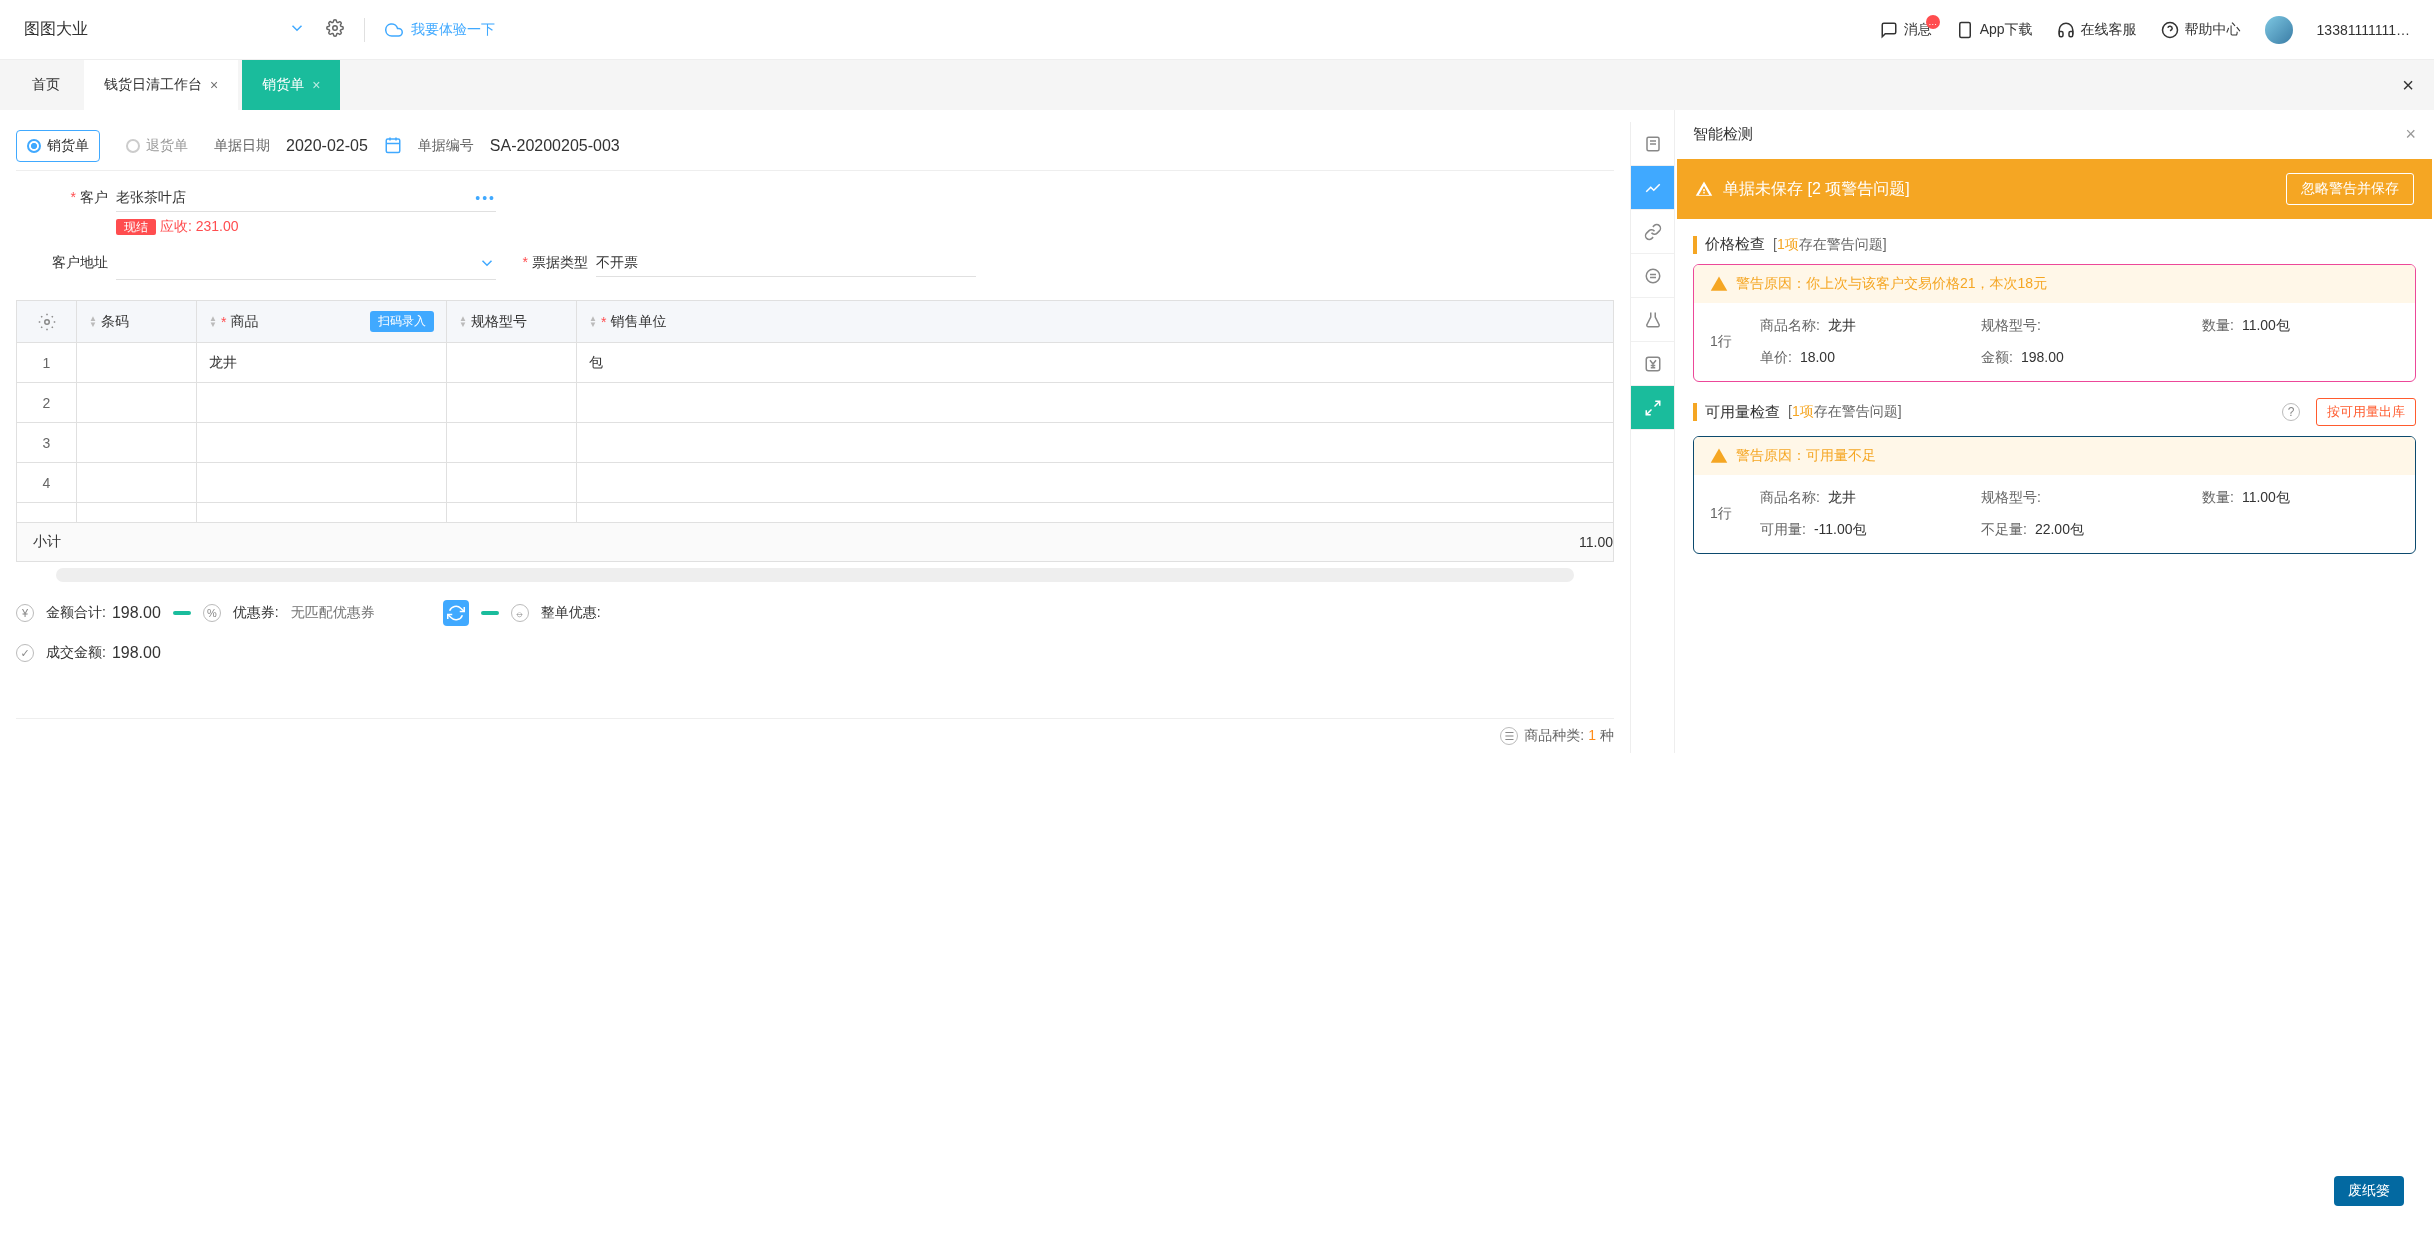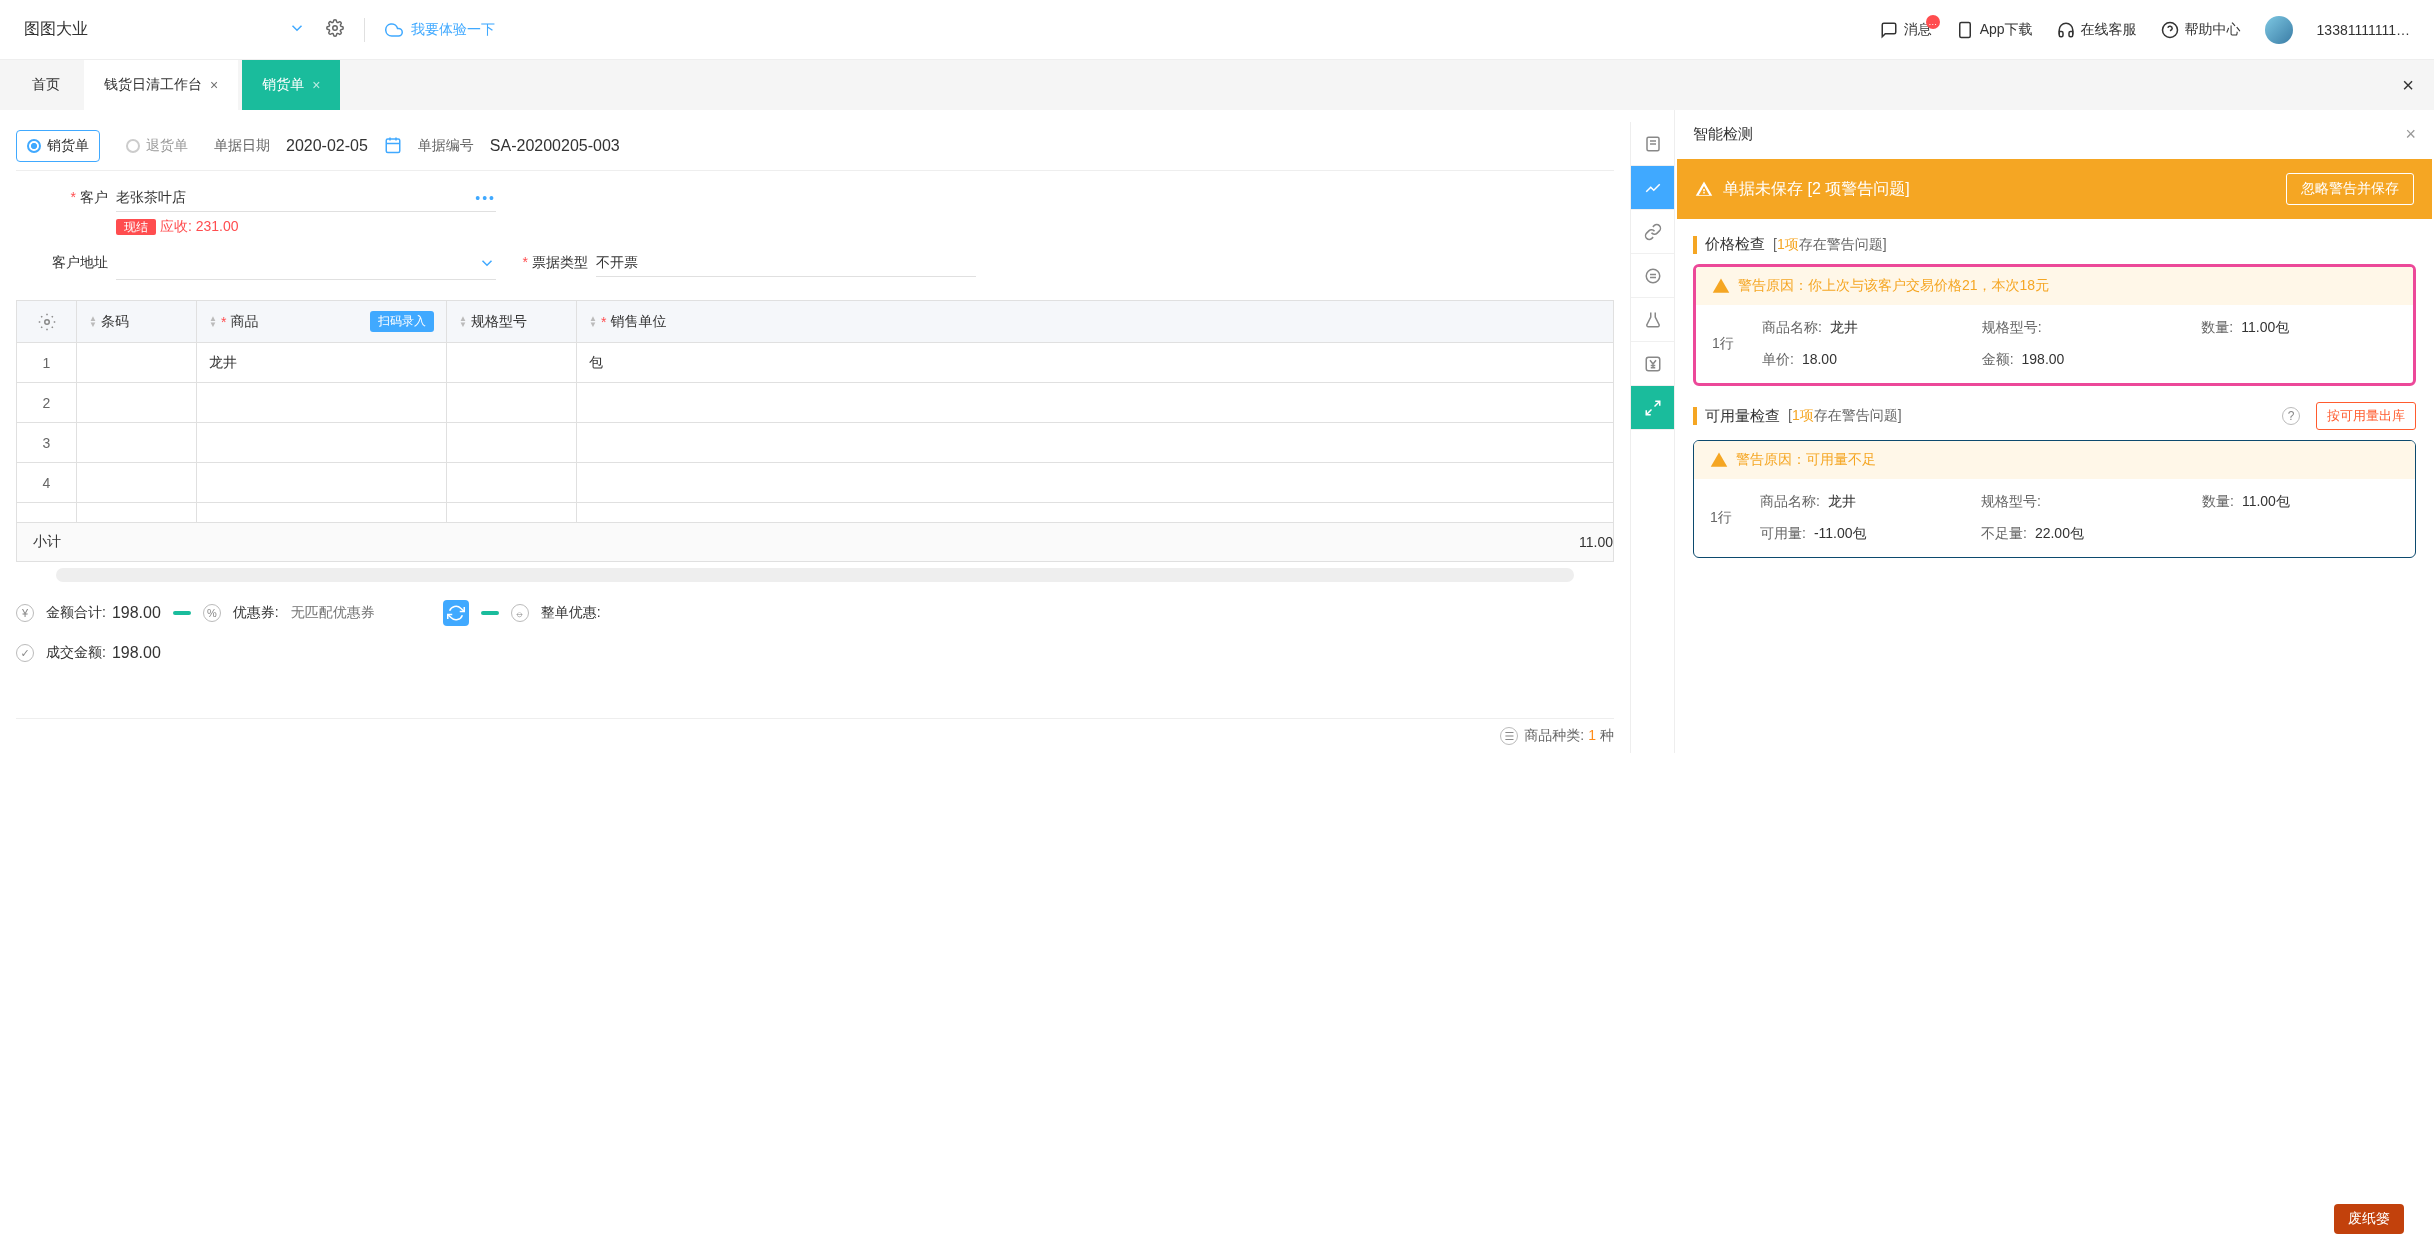--- a/index.html
+++ b/index.html
@@ -77,28 +77,28 @@
 .alert-banner { background: #f5a623; color: #fff; padding: 14px 18px; display: flex; align-items: center; gap: 10px; margin: 0 2px; }
 .ignore-btn { margin-left: auto; border: 1px solid #fff; padding: 6px 14px; border-radius: 3px; cursor: pointer; font-size: 14px; }
 .sec { margin: 16px 18px 0 18px; }
 .sec-hd { display: flex; align-items: center; gap: 8px; }
 .sec-bar { width: 4px; height: 18px; background: #f5a623; }
 .sec-title { font-size: 15px; }
 .sec-sub { color: #666; }
 .sec-sub .n { color: #f5a623; }
 .help-ic { width: 18px; height: 18px; border: 1px solid #bbb; border-radius: 50%; display: inline-flex; align-items: center; justify-content: center; font-size: 12px; color: #888; margin-left: auto; }
 .out-btn { margin-left: 8px; border: 1px solid #ff5b2e; color: #ff5b2e; padding: 4px 10px; border-radius: 3px; cursor: pointer; font-size: 13px; }
-.warn-box { border: 3px solid #ec4899; border-radius: 6px; margin-top: 10px; overflow: hidden; }
+.warn-box { border: 1px solid #ec4899; border-radius: 6px; margin-top: 10px; overflow: hidden; }
 .warn-box.soft { border: 1px solid #0c4a6e; }
 .warn-reason { background: #fff7e8; padding: 10px 16px; color: #f5a623; display: flex; align-items: center; gap: 8px; font-size: 14px; }
 .warn-body { display: flex; padding: 14px 16px; }
 .wcol-idx { width: 50px; display: flex; align-items: center; color: #666; }
 .wgrid { flex: 1; display: grid; grid-template-columns: 1fr 1fr 1fr; row-gap: 14px; column-gap: 24px; }
 .wlab { color: #666; margin-right: 8px; }
-.trash { position: fixed; right: 30px; bottom: 4px; background: #c2410c; color: #fff; padding: 6px 14px; border-radius: 4px; cursor: pointer; font-size: 14px; }
+.trash { position: fixed; right: 30px; bottom: 32px; background: #0369a1; color: #fff; padding: 6px 14px; border-radius: 4px; cursor: pointer; font-size: 14px; }
 svg { width: 18px; height: 18px; }
 </style>
 </head>
 <body>
 
 <div class="topbar">
   <span class="co-name">图图大业</span>
   <span class="co-dd">
     <svg viewBox="0 0 24 24" fill="none" stroke="currentColor" stroke-width="2">
         <polyline points="6 9 12 15 18 9"></polyline>

